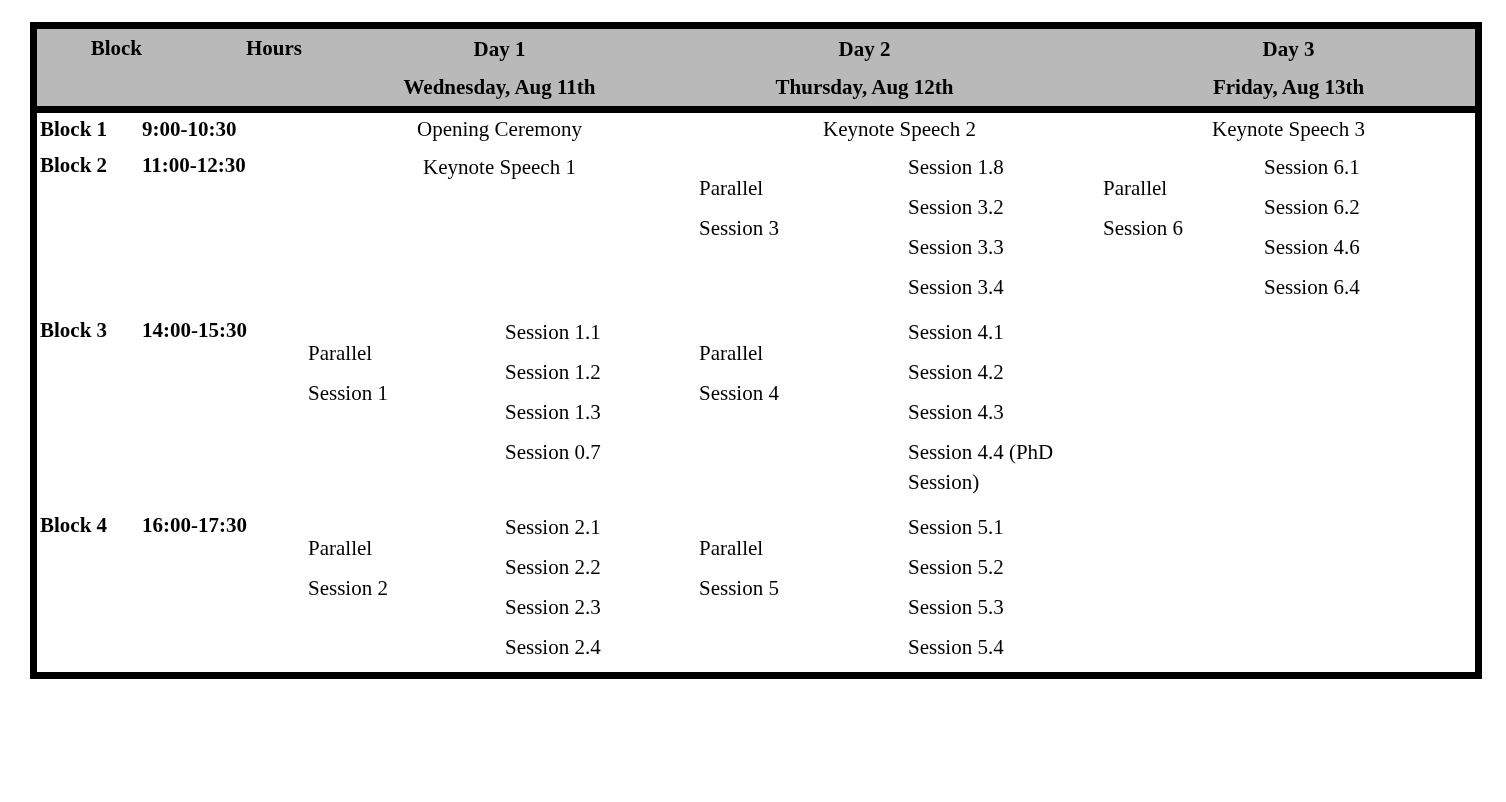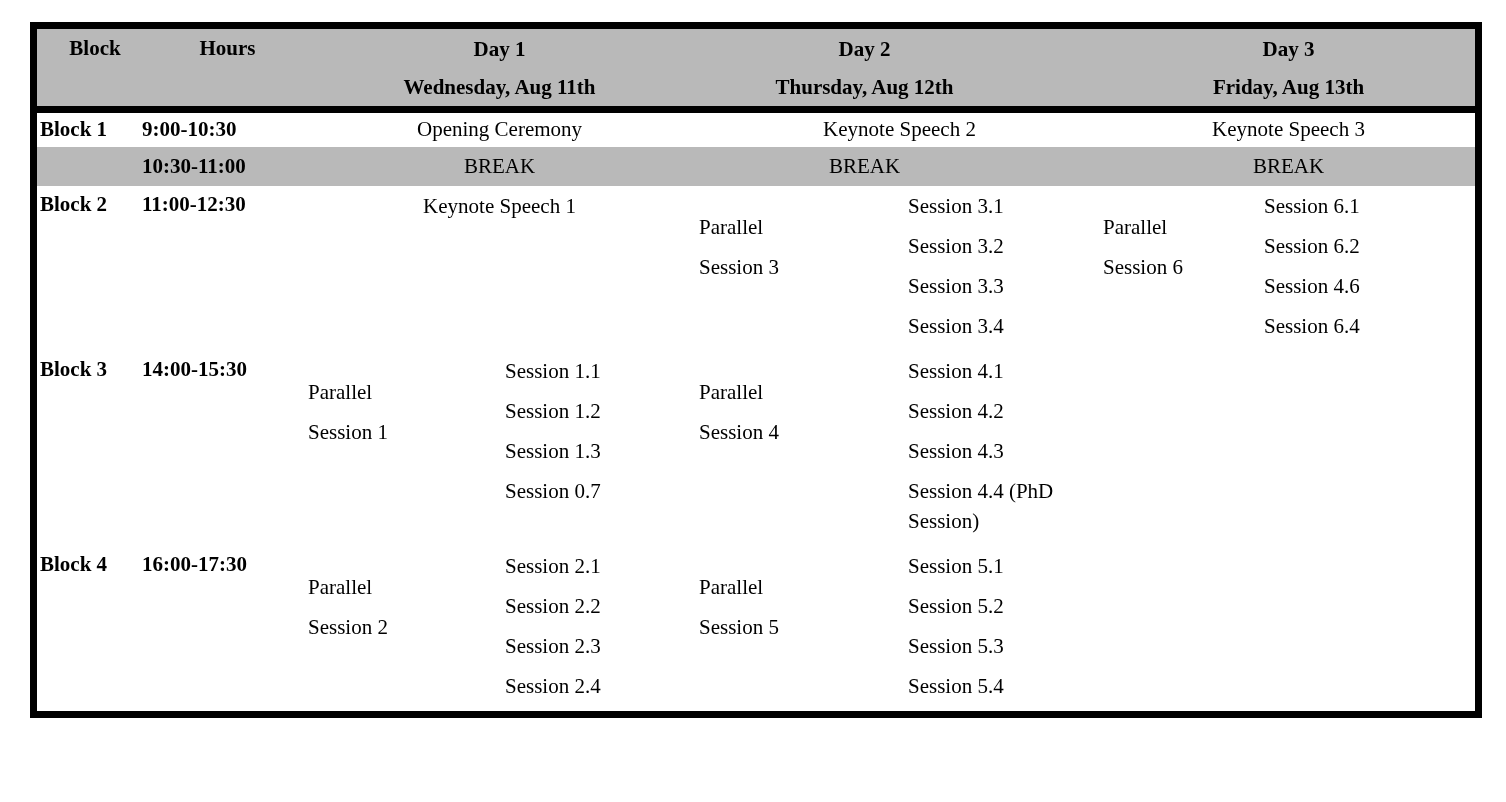--- a/index.html
+++ b/index.html
@@ -11,21 +11,21 @@
   .frame{
     position:absolute;left:30px;top:22px;
     border:7px solid #000000;background:#ffffff;
   }
   table{border-collapse:collapse;table-layout:fixed;width:1438px;}
   th,td{padding:0;font-size:21px;overflow:hidden;}
   thead th{
     background:#b9b9b9;border-bottom:7px solid #000000;
     font-weight:bold;vertical-align:top;
   }
-  .h-left{text-align:center;line-height:38px;padding-left:11px;}
+  .h-left{text-align:right;line-height:38px;padding-left:11px;}
   .day-h{text-align:center;padding-top:1px;}
   .day-h div{line-height:38px;}
   tr.hrow{height:77px;}
   tr.r-single{height:37px;}
   tr.band1{height:39px;}
   tr.r-block2{height:163px;}
   tr.band2{height:39px;}
   tr.r-block3{height:181px;}
   tr.band3{height:38px;}
   tr.r-block4{height:165px;}
@@ -85,38 +85,31 @@
       <tbody>
 
         <tr class="r-single">
           <td class="mid bold lpad">Block 1</td>
           <td class="mid bold">9:00-10:30</td>
           <td class="mid center" colspan="2">Opening Ceremony</td>
           <td class="mid center" colspan="2">Keynote Speech 2</td>
           <td class="mid center" colspan="2">Keynote Speech 3</td>
         </tr>
 
-        <tr class="band1">
-          <td class="gray"></td>
-          <td class="gray mid bold">10:30-11:00</td>
-          <td class="gray mid center" colspan="2">BREAK</td>
-          <td class="gray mid center nudge" colspan="2">BREAK</td>
-          <td class="gray mid center" colspan="2">BREAK</td>
-        </tr>
 
         <tr class="r-block2">
           <td class="topline bold lpad">Block 2</td>
           <td class="topline bold">11:00-12:30</td>
           <td class="evt" colspan="2">Keynote Speech 1</td>
           <td class="plabel d2l">
             <div>Parallel</div>
             <div>Session 3</div>
           </td>
           <td class="sess d2s">
-            <div>Session 3.1</div>
+            <div>Session 1.8</div>
             <div>Session 3.2</div>
             <div>Session 3.3</div>
             <div>Session 3.4</div>
           </td>
           <td class="plabel d3l">
             <div>Parallel</div>
             <div>Session 6</div>
           </td>
           <td class="sess d3s">
             <div>Session 6.1</div>

